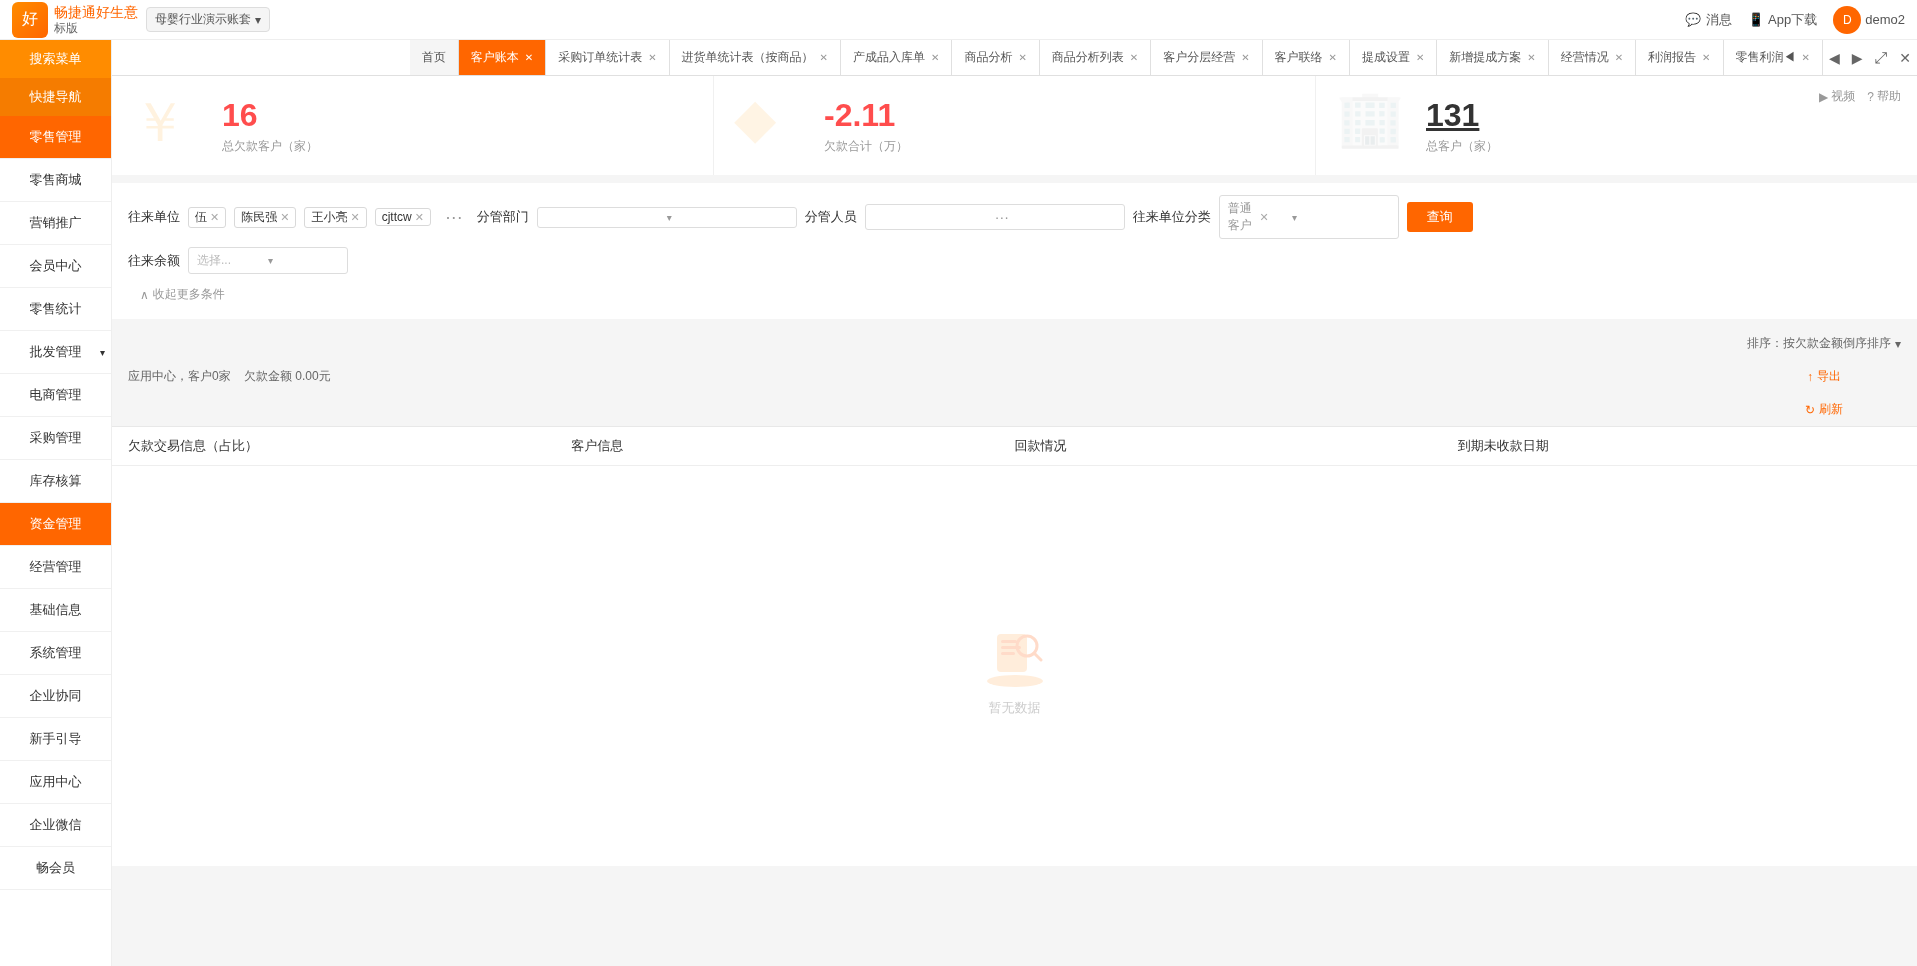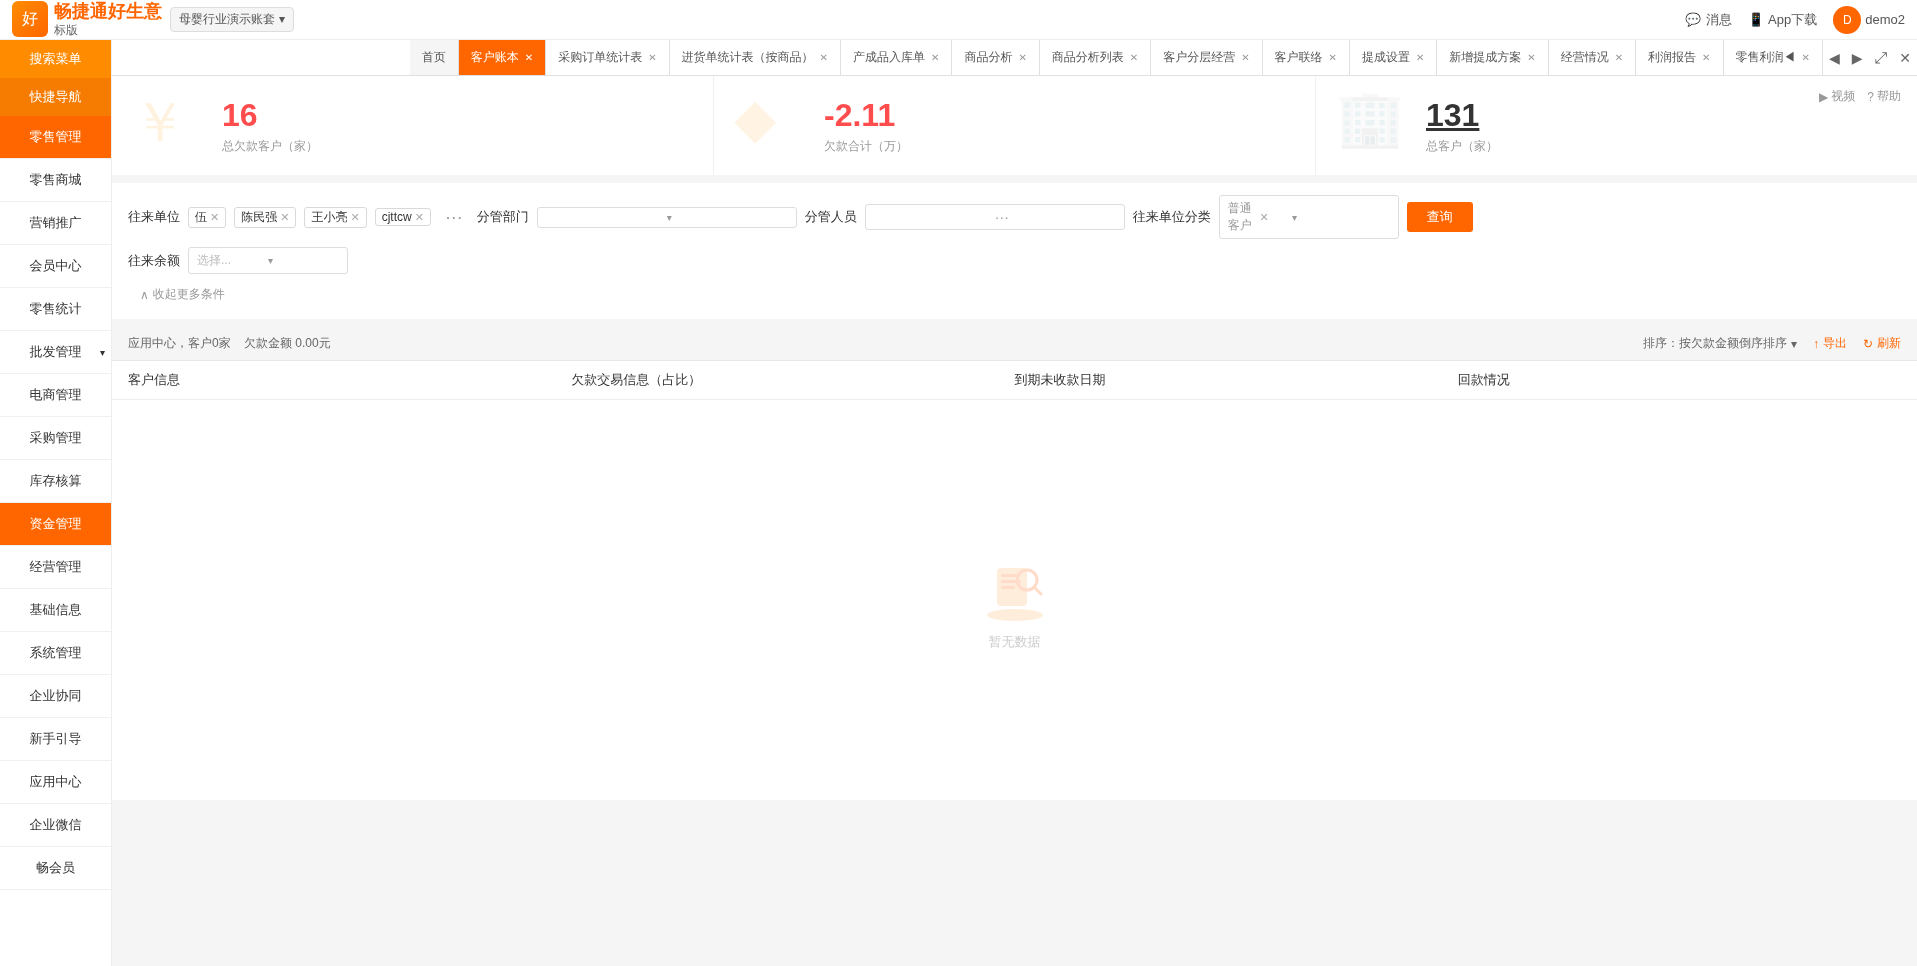--- a/index.html
+++ b/index.html
@@ -12,21 +12,21 @@
       display: flex;
       align-items: center;
       padding: 0 12px;
       border-bottom: 1px solid #eee;
       justify-content: space-between;
     }
     .top-bar-left { display: flex; align-items: center; gap: 8px; }
     .logo-area { display: flex; align-items: center; gap: 6px; }
     .logo-icon { width: 36px; height: 36px; background: linear-gradient(135deg, #ff8c00, #ff6600); border-radius: 6px; display: flex; align-items: center; justify-content: center; color: #fff; font-size: 16px; }
     .logo-text { font-size: 12px; color: #666; line-height: 1.3; }
-    .logo-text .brand { color: #ff6600; font-weight: bold; font-size: 18px; }
+    .logo-text .brand { color: #ff6600; font-weight: normal; font-size: 14px; }
     .dropdown-btn { display: flex; align-items: center; gap: 4px; background: #f5f5f5; border: 1px solid #ddd; border-radius: 4px; padding: 3px 8px; cursor: pointer; font-size: 12px; color: #555; }
     .top-bar-right { display: flex; align-items: center; gap: 16px; }
     .top-right-item { display: flex; align-items: center; gap: 4px; color: #555; font-size: 13px; cursor: pointer; }
     .avatar { width: 28px; height: 28px; border-radius: 50%; background: #ff6600; display: flex; align-items: center; justify-content: center; color: #fff; font-size: 12px; }
 
     
     .main-layout { display: flex; height: calc(966px - 40px); }
 
     
     .sidebar { width: 112px; background: #fff; border-right: 1px solid #eee; display: flex; flex-direction: column; overflow-y: auto; }
@@ -120,21 +120,21 @@
     .search-result-bar {
       background: #f5f5f5;
       padding: 8px 16px;
       display: flex;
       align-items: center;
       justify-content: space-between;
       font-size: 12px;
       color: #666;
       border-bottom: 1px solid #e8e8e8;
     }
-    .result-actions { display: flex; align-items: center; gap: 16px; }
+    .result-actions { display: flex; align-items: center; gap: 16px; flex-direction: column; }
     .result-sort { display: flex; align-items: center; gap: 4px; cursor: pointer; }
     .result-btn { display: flex; align-items: center; gap: 4px; cursor: pointer; color: #ff6600; }
 
     
     .data-table { background: #fff; }
     .table-header { display: grid; grid-template-columns: 2fr 2fr 2fr 2fr; padding: 10px 16px; border-bottom: 1px solid #eee; font-size: 13px; color: #333; font-weight: 500; }
     .table-body { min-height: 400px; display: flex; align-items: center; justify-content: center; flex-direction: column; padding: 60px; }
     .empty-text { color: #ccc; font-size: 13px; text-align: center; }
 
     
@@ -401,24 +401,24 @@
           </div>
           <div class="result-btn">
             <span>↻</span>
             <span>刷新</span>
           </div>
         </div>
       </div>
 
       <div class="data-table">
         <div class="table-header">
+          <div>欠款交易信息（占比）</div>
           <div>客户信息</div>
-          <div>欠款交易信息（占比）</div>
+          <div>回款情况</div>
           <div>到期未收款日期</div>
-          <div>回款情况</div>
         </div>
         <div class="table-body">
           <div style="text-align:center;">
             
             <svg width="80" height="80" viewBox="0 0 80 80" style="opacity:0.35;">
               <ellipse cx="40" cy="65" rx="28" ry="6" fill="#ffcc99"></ellipse>
               <rect x="22" y="18" width="30" height="38" rx="4" fill="#ffcc99"></rect>
               <rect x="26" y="24" width="16" height="3" rx="1.5" fill="#ff9966"></rect>
               <rect x="26" y="30" width="20" height="3" rx="1.5" fill="#ff9966"></rect>
               <rect x="26" y="36" width="14" height="3" rx="1.5" fill="#ff9966"></rect>

